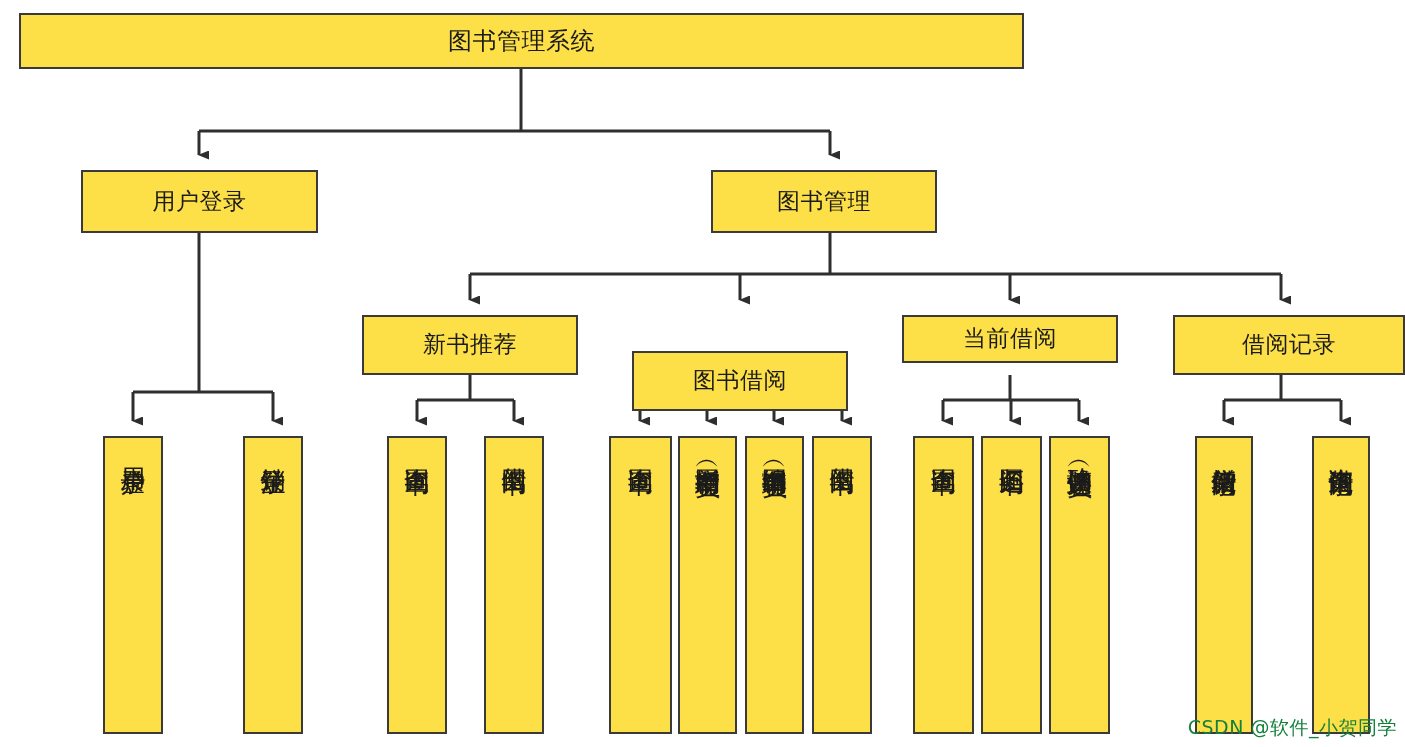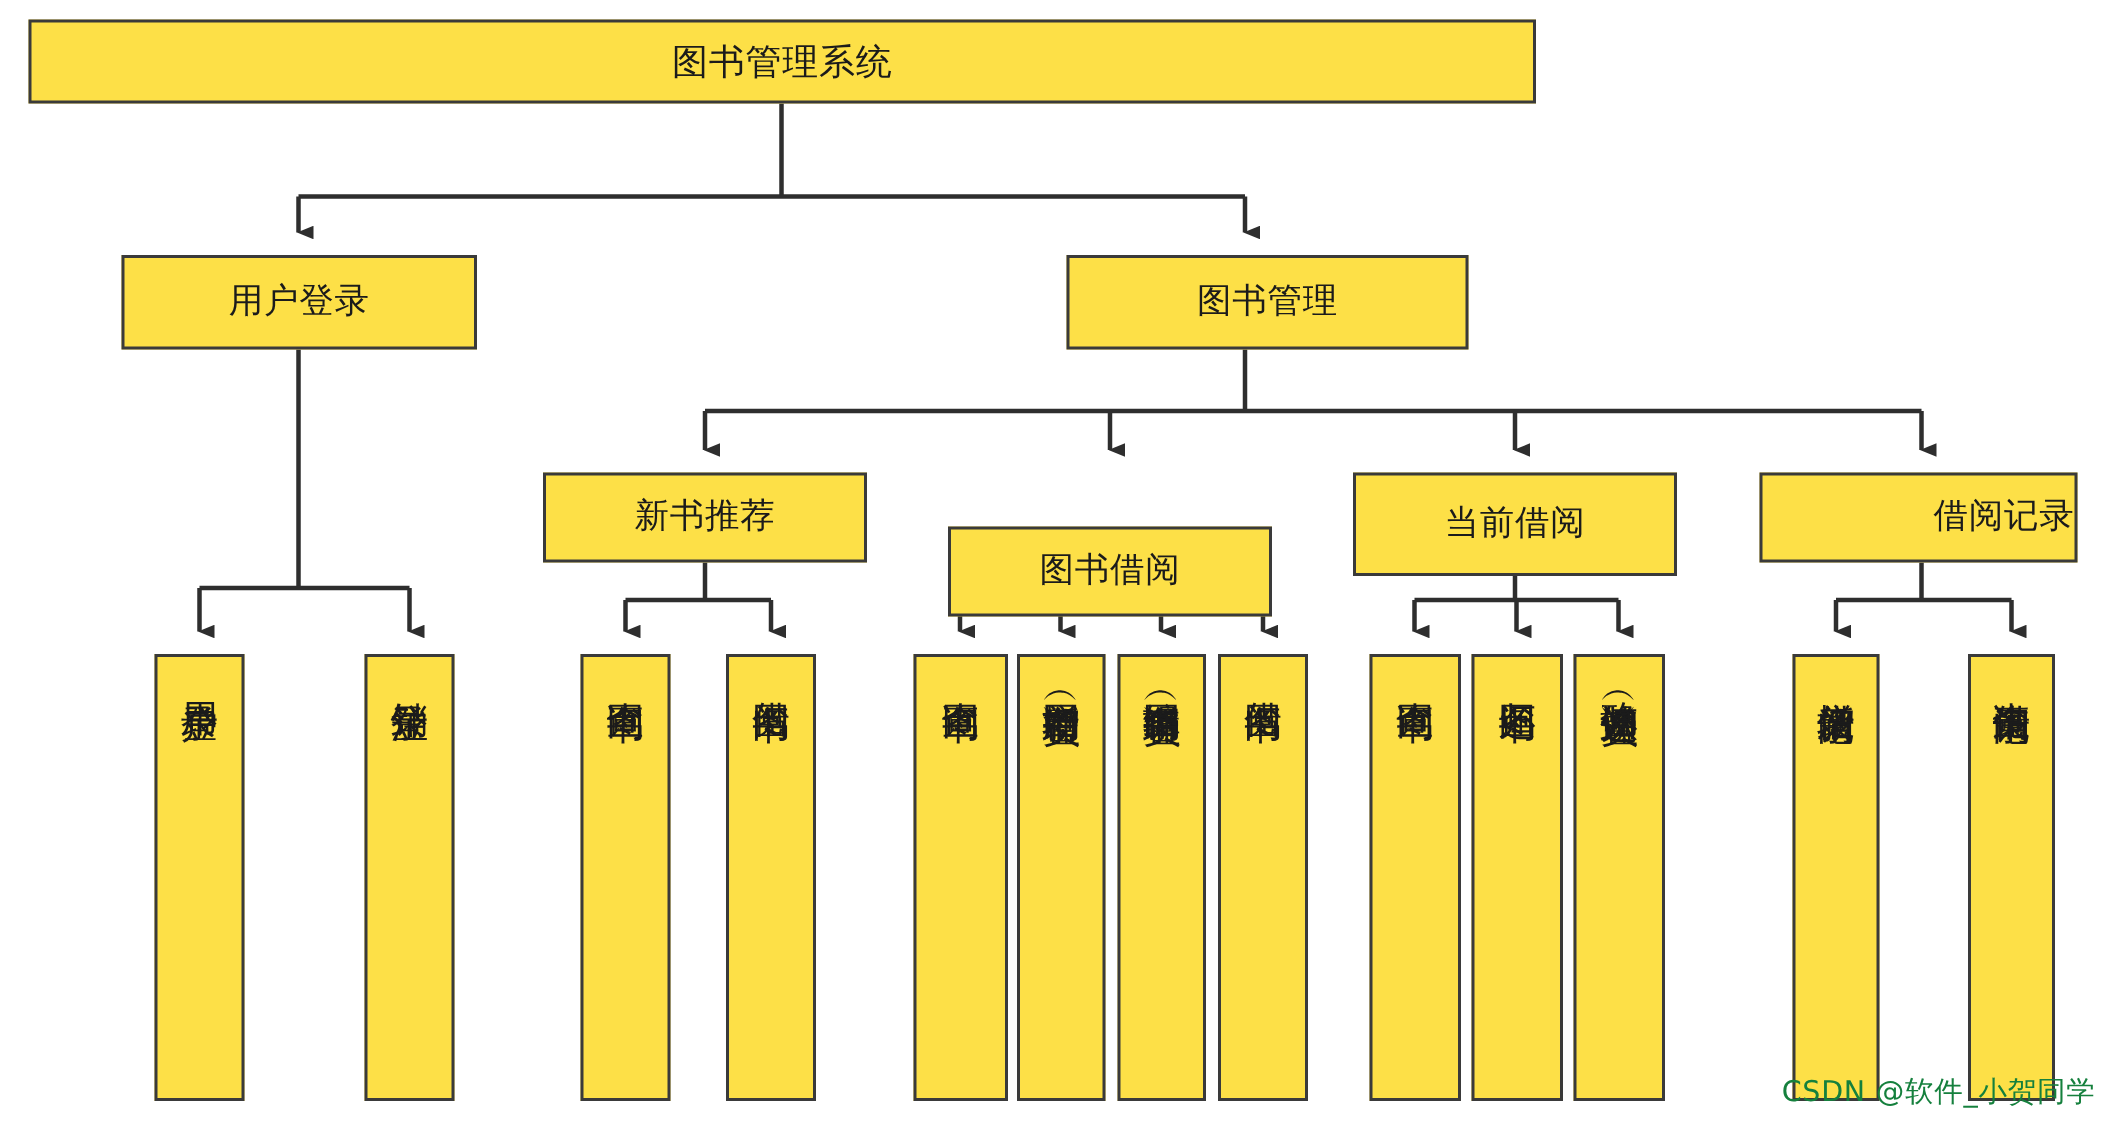--- a/index.html
+++ b/index.html
@@ -124,34 +124,34 @@
     </g>
   </svg>
 
   <div class="node root horiz" style="left:19px; top:13px; width:1005px; height:56px;">
     <span class="lbl">图书管理系统</span>
   </div>
 
   <div class="node horiz" style="left:81px; top:170px; width:237px; height:63px;">
     <span class="lbl">用户登录</span>
   </div>
-  <div class="node horiz" style="left:711px; top:170px; width:268px; height:63px;">
+  <div class="node horiz" style="left:711px; top:170px; width:226px; height:63px;">
     <span class="lbl">图书管理</span>
   </div>
 
   <div class="node horiz" style="left:362px; top:315px; width:216px; height:60px;">
     <span class="lbl">新书推荐</span>
   </div>
   <div class="node horiz" style="left:632px; top:315px; width:216px; height:60px;margin-top:36px;">
     <span class="lbl">图书借阅</span>
   </div>
-  <div class="node horiz" style="left:902px; top:315px; width:216px; height:69px;">
+  <div class="node horiz" style="left:902px; top:315px; width:216px; height:48px;">
     <span class="lbl">当前借阅</span>
   </div>
-  <div class="node horiz" style="left:1173px; top:315px; width:212px; height:60px;justify-content:flex-end;">
+  <div class="node horiz" style="left:1173px; top:315px; width:232px; height:60px;">
     <span class="lbl">借阅记录</span>
   </div>
 
   <div class="node vert" style="left:103px; top:436px; width:60px; height:298px;">
     <span class="lbl">用户登录</span>
   </div>
   <div class="node vert" style="left:243px; top:436px; width:60px; height:298px;">
     <span class="lbl">注销登录</span>
   </div>
 

